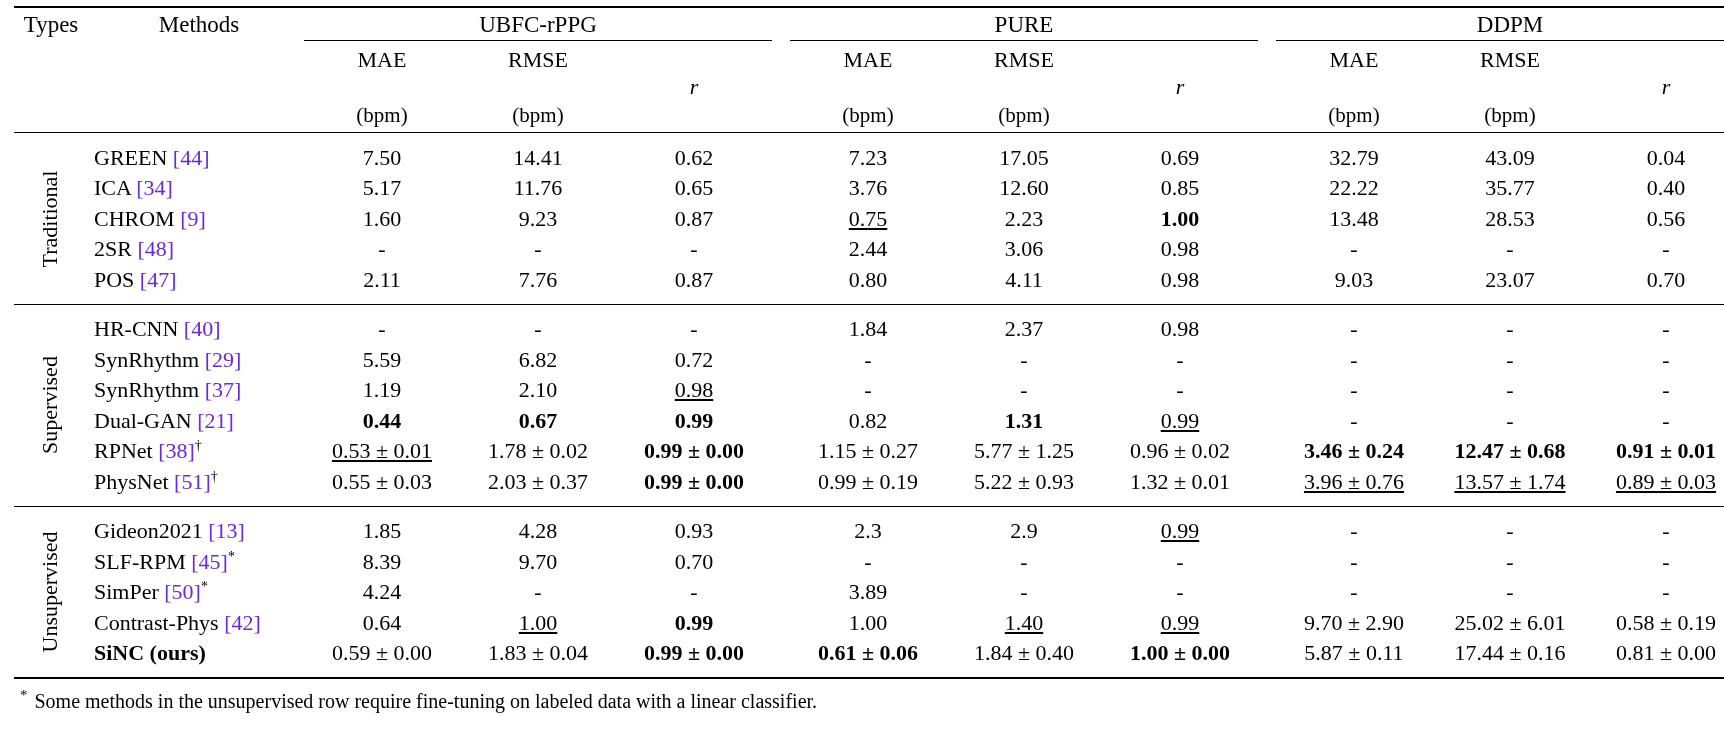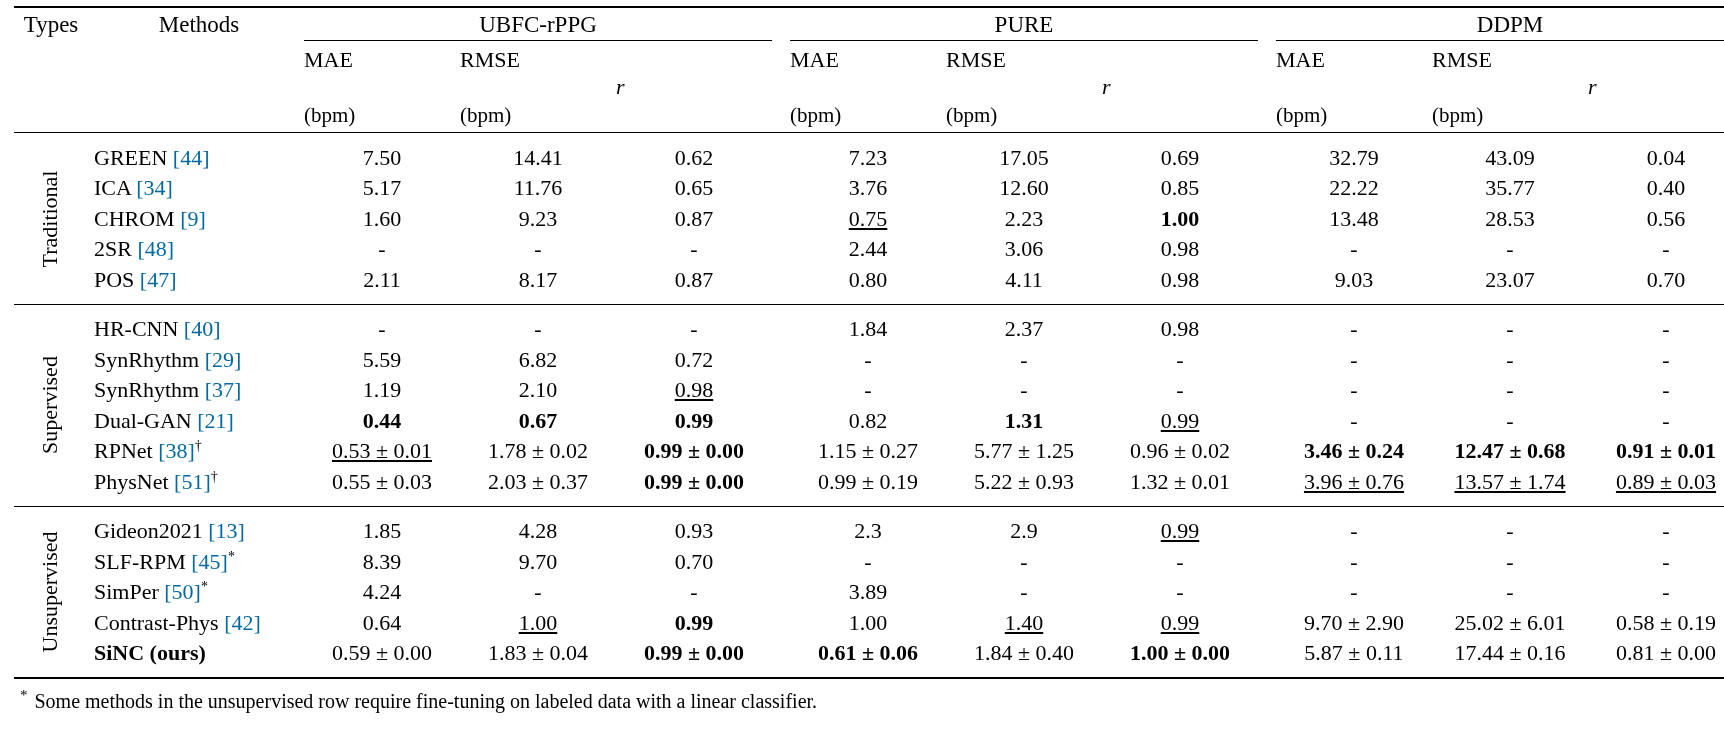--- a/index.html
+++ b/index.html
@@ -45,21 +45,21 @@
   .grouphdr td {
     text-align: center;
     font-size: 23px;
     padding-bottom: 2px;
     padding-top: 4px;
   }
   .grouphdr td.grp {
     border-bottom: 1.1px solid #000;
   }
   .subhdr td {
-    text-align: left;
+    text-align: center;
     font-size: 22px;
     line-height: 1.08;
     padding-top: 7px;
     padding-bottom: 6px;
   }
   .subhdr td .unit {
     display: block;
     font-size: 21px;
     margin-top: 32px;
   }
@@ -78,21 +78,21 @@
   tr.data td {
     height: 30.5px;
     text-align: center;
     font-size: 22px;
     white-space: nowrap;
   }
   tr.data td.method {
     text-align: left;
     padding-left: 8px;
   }
-  .cite { color: #0369a1; }
+  .cite { color: #6d28d9; }
   .sup { font-size: 14px; vertical-align: super; }
   span.und { text-decoration: underline; text-underline-offset: 2px; }
   span.bold { font-weight: bold; }
 
   
   .vlabel-wrap {
     position: relative;
     width: 100%;
     height: 100%;
   }
@@ -231,21 +231,21 @@
           <td><span>3.06</span></td>
           <td><span>0.98</span></td>
           <td></td>
           <td><span>-</span></td>
           <td><span>-</span></td>
           <td><span>-</span></td>
         </tr>
         <tr class="data">
           <td class="method"><span>POS</span> <span class="cite">[47]</span></td>
           <td><span>2.11</span></td>
-          <td><span>8.17</span></td>
+          <td><span>7.76</span></td>
           <td><span>0.87</span></td>
           <td></td>
           <td><span>0.80</span></td>
           <td><span>4.11</span></td>
           <td><span>0.98</span></td>
           <td></td>
           <td><span>9.03</span></td>
           <td><span>23.07</span></td>
           <td><span>0.70</span></td>
         </tr>

